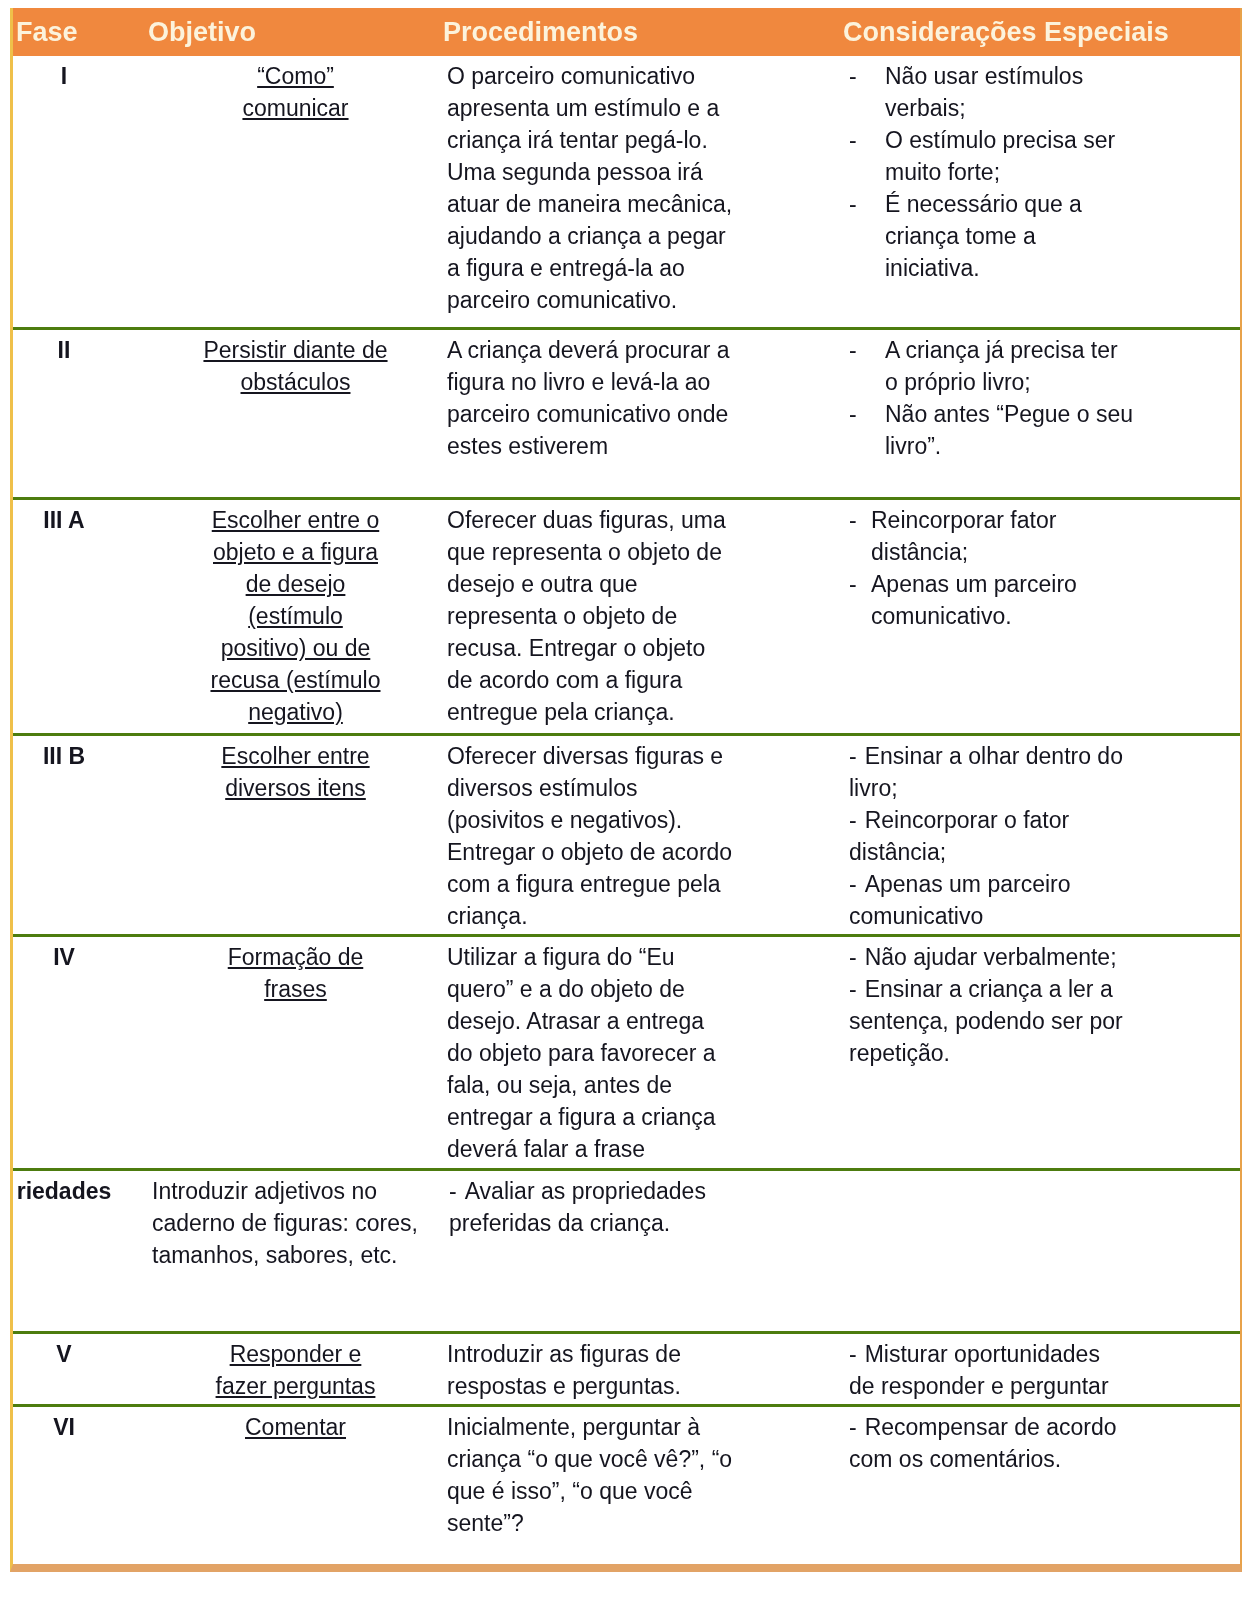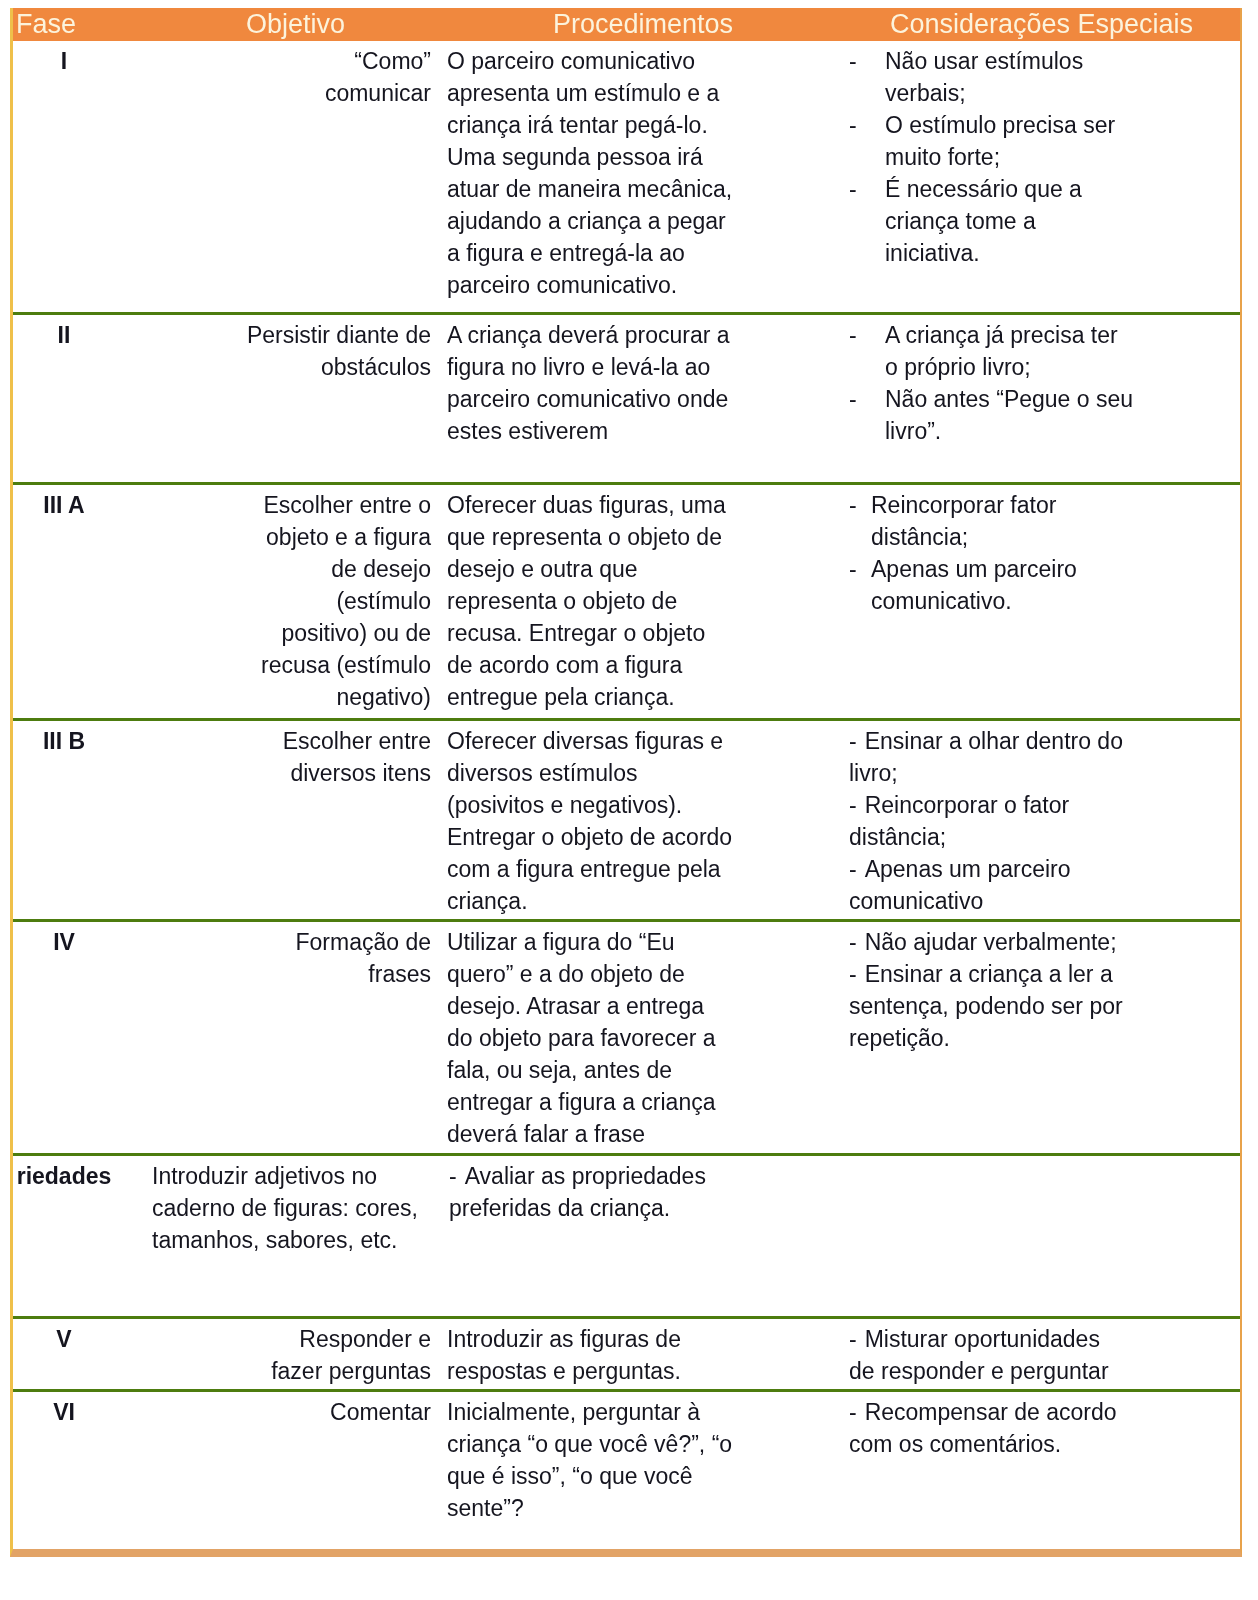--- a/index.html
+++ b/index.html
@@ -13,26 +13,26 @@
     width:1227px;
     border-left:3px solid #efc04a;
     border-right:2px solid #e8a24a;
     border-bottom:8px solid #e2a366;
   }
   .hdr{
     display:grid;
     grid-template-columns:135px 295px 400px 1fr;
     background:#f0883e;
     color:#fcf3dc;
-    font-weight:normal;
+    font-weight:bold;
     font-size:27px;
-    height:33px;
+    height:48px;
     align-items:center;
   }
-  .hdr .hc{text-align:center;}
+  .hdr .hc{}
   .hdr .h-fase{text-align:left;padding-left:3px;}
   .row{
     display:grid;
     grid-template-columns:135px 295px 400px 1fr;
     font-size:23px;
     line-height:32px;
     padding:3px 0 2px 0;
   }
   .row + .row{border-top:3px solid #4d7c0f;}
   .r0{min-height:266px}
@@ -43,21 +43,21 @@
   .r5{min-height:155px}
   .r6{min-height:64px}
   .r7{min-height:152px}
   .c-fase{
     font-weight:bold;
     text-align:center;
     padding:1px 35px 0 2px;
     white-space:nowrap;
     overflow:visible;
   }
-  .c-obj{text-align:right;white-space:pre-line;padding:1px 12px 0 12px;}
+  .c-obj{text-align:center;white-space:pre-line;padding:1px 12px 0 12px;text-decoration:underline;}
   .c-proc{text-align:left;white-space:pre-line;padding:1px 4px 0 4px;}
   .c-cons{padding:1px 4px 0 6px;}
   .bullet{margin:0;}
   .btxt{white-space:pre-line;}
   .b-wide .bullet{padding-left:36px;text-indent:-36px;}
   .b-wide .dash{display:inline-block;width:36px;text-indent:0;}
   .b-hang .bullet{padding-left:22px;text-indent:-22px;}
   .b-hang .dash{display:inline-block;width:22px;text-indent:0;}
   .b-flush .dash{margin-right:8px;}
 </style>

